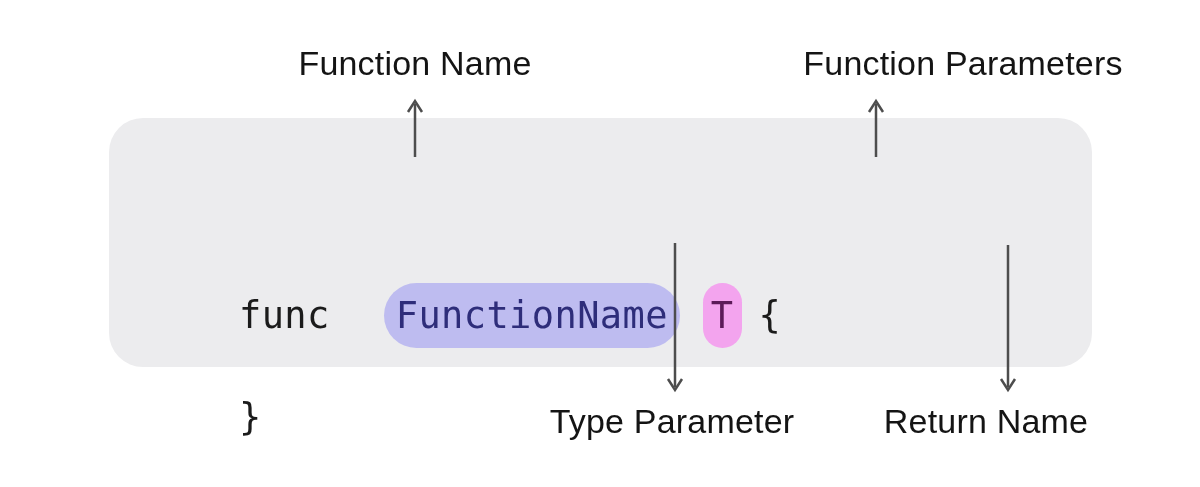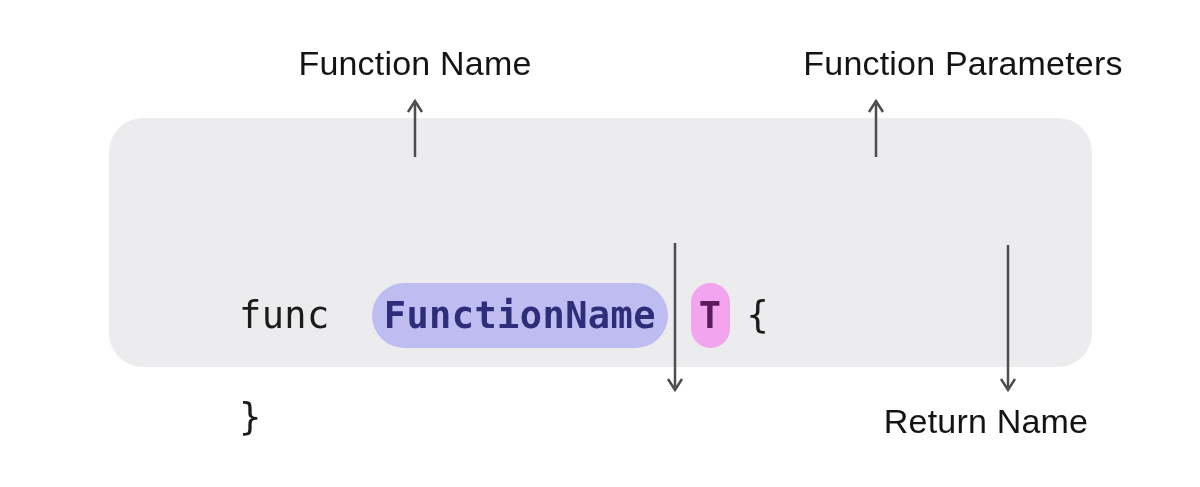--- a/index.html
+++ b/index.html
@@ -53,23 +53,22 @@
   }
   .line2 { top: 229px; line-height: 44px; }
   .line3 { top: 278px; line-height: 44px; }
   .tok { white-space: pre; }
   .pill {
     display: inline-block;
     border-radius: 999px;
     padding: 14px 11px;
     line-height: 1;
     white-space: pre;
-    font-weight: bold;
   }
-  .kw { margin-right: 42px; }
+  .kw { margin-right: 54px; }
   .pill-name {
     background: var(--function-name-bg);
     color: var(--function-name-text);
     padding: 14px 12px;
     margin-right: 23px;
   }
   .pill-type {
     background: var(--type-parameter-bg);
     color: var(--type-parameter-text);
     padding: 14px 10px;
@@ -143,15 +142,16 @@
     <g>
       <line x1="675" y1="243" x2="675" y2="387"></line>
       <path d="M668 379 L675 390 L682 379"></path>
     </g>
     <g>
       <line x1="1008" y1="245" x2="1008" y2="387"></line>
       <path d="M1001 379 L1008 390 L1015 379"></path>
     </g>
   </svg>
 
+  <div class="label label-tp">Type Parameter</div>
   <div class="label label-rt">Return Name</div>
 
 </div>
 
 </body></html>

